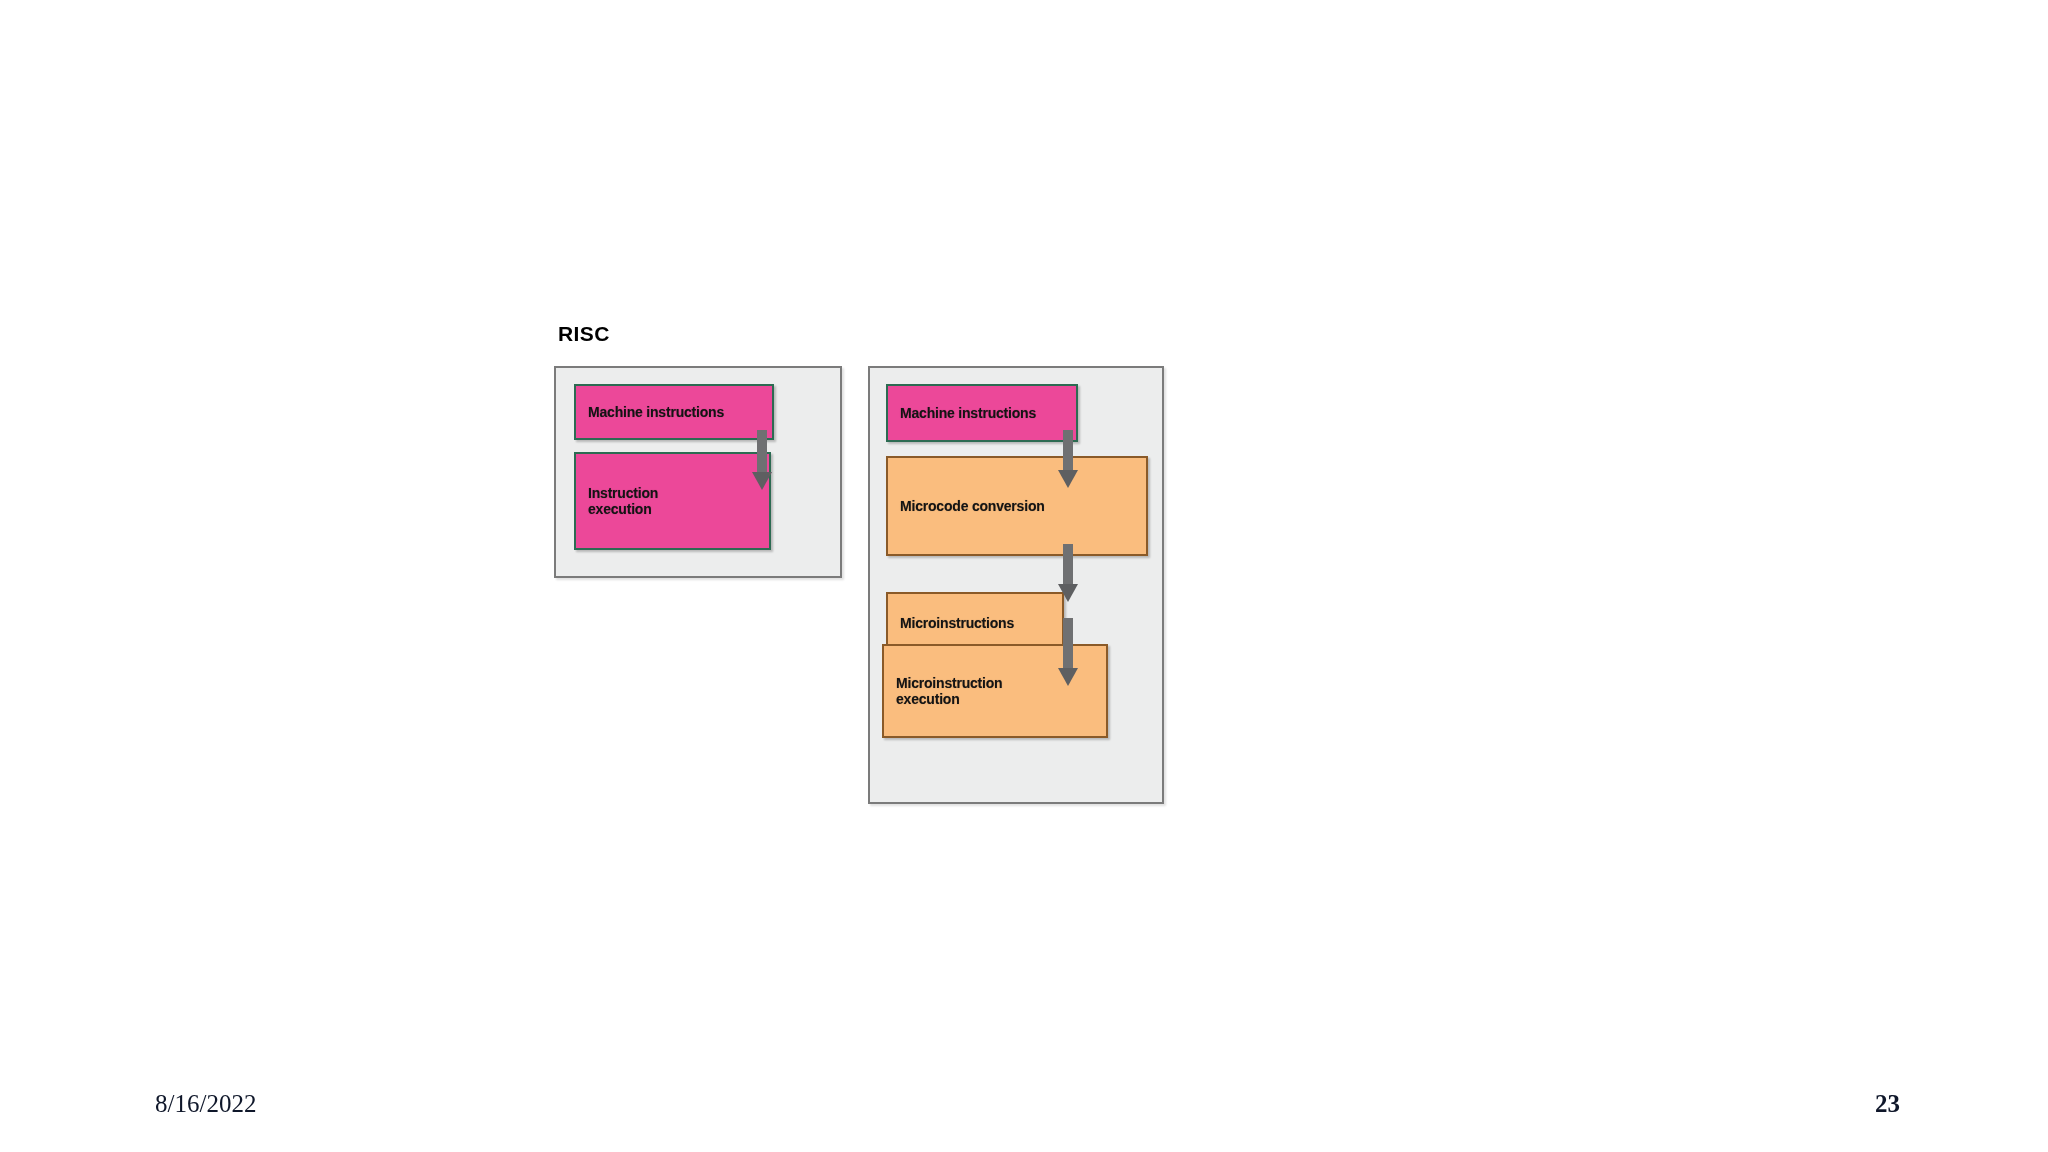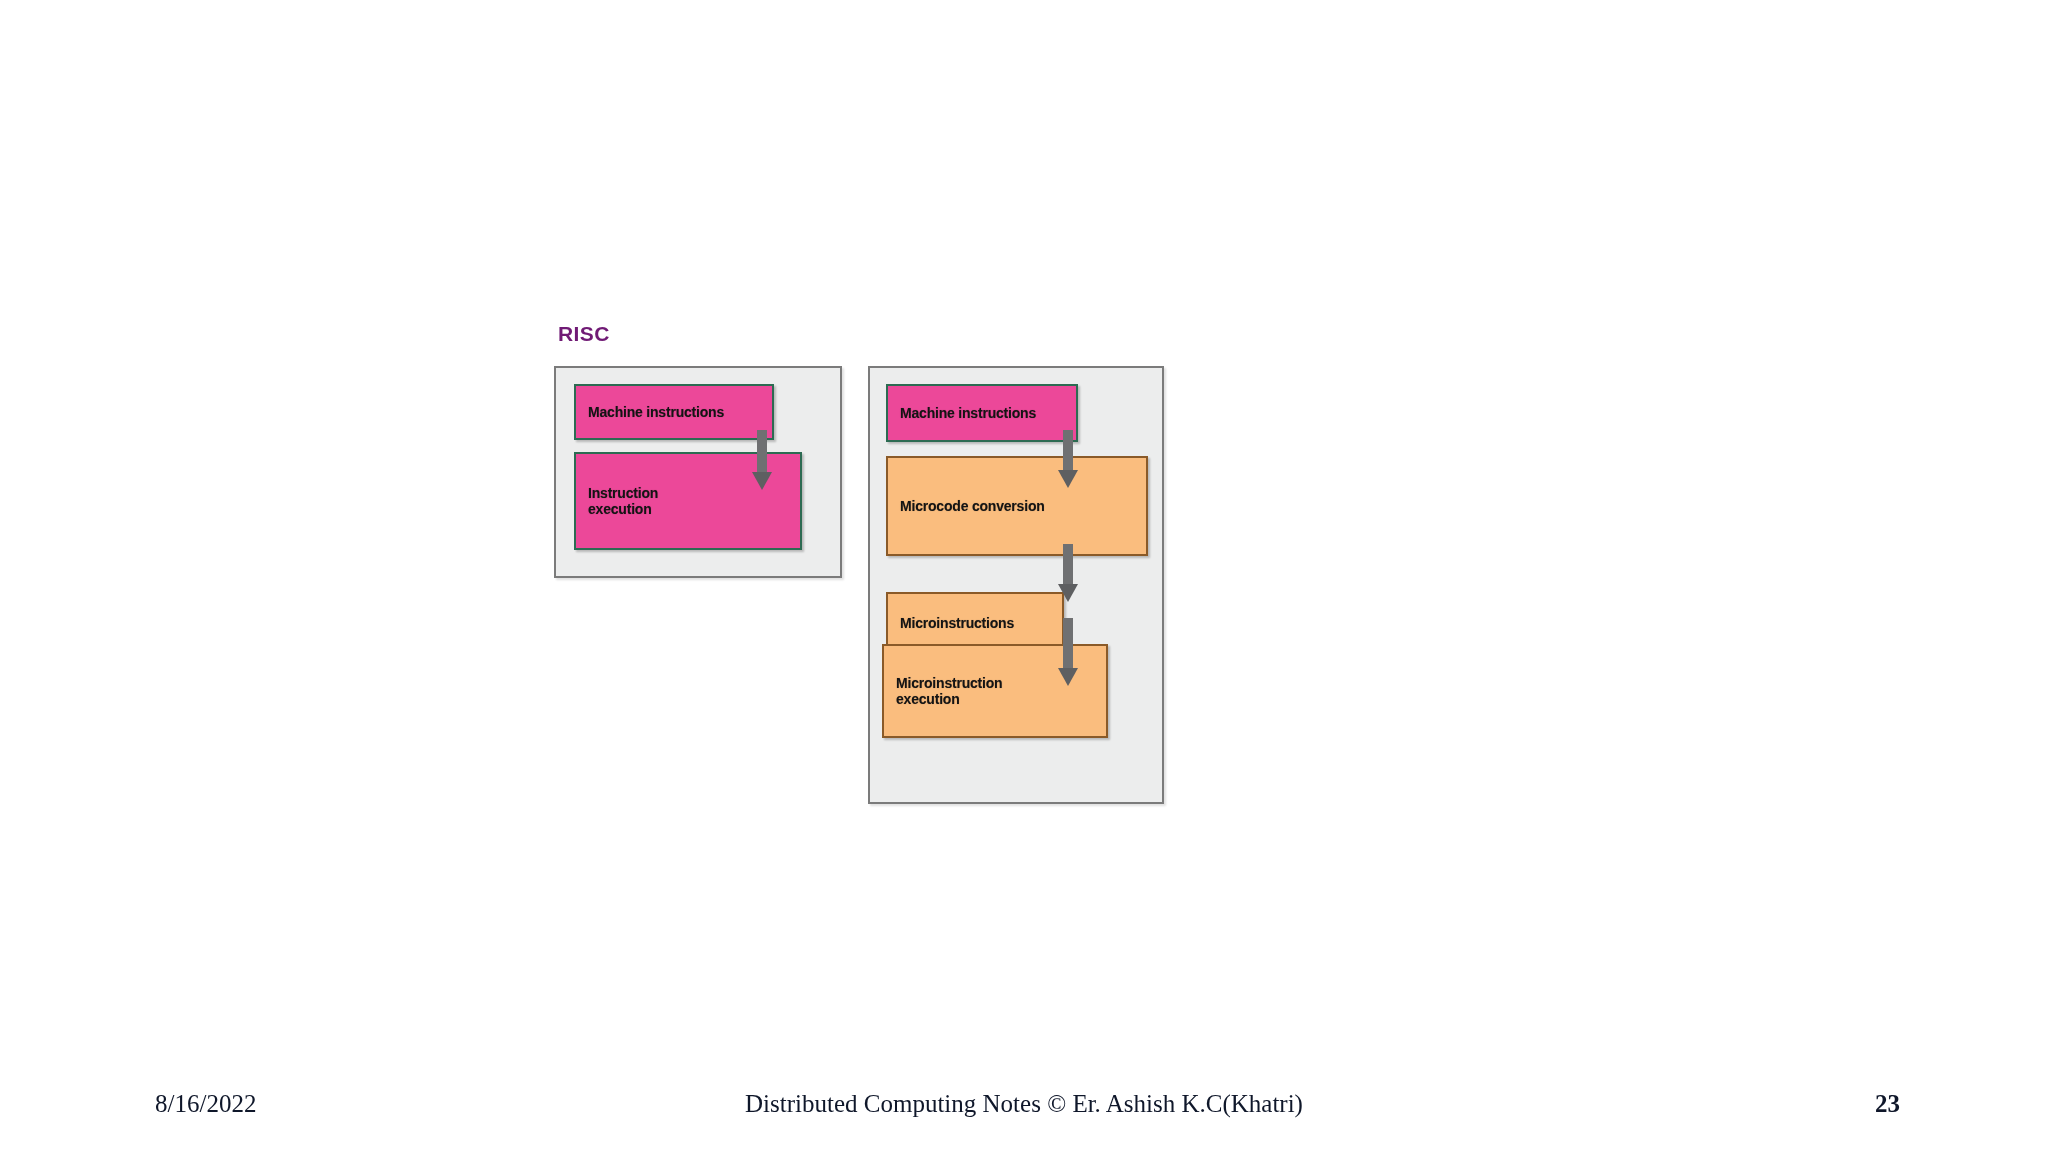--- a/index.html
+++ b/index.html
@@ -31,21 +31,21 @@
     width: 640px;
     height: 480px;
   }
 
   .col-title {
     position: absolute;
     font-family: "Liberation Sans", sans-serif;
     font-weight: bold;
     font-size: 21px;
     letter-spacing: 0.4px;
-    color: #701a75;
+    color: #000000;
     white-space: nowrap;
   }
   #risc-title { left: 10px;  top: 0px; }
   #cisc-title { left: 344px; top: 0px; margin-top: 44px; }
 
   
   .panel {
     position: absolute;
     background: #eceded;
     border: 2px solid #7b7b7b;
@@ -82,21 +82,21 @@
     line-height: 16px;
     color: #141414;
     white-space: pre-line;
     letter-spacing: -0.2px;
     text-shadow: 0 0 1px rgba(0,0,0,0.35);
   }
   .stage .stage-label.mid     { top: 50%; transform: translateY(-50%); }
 
   
   #risc-box-0 { left: 18px; top: 16px;  width: 200px; height: 56px;  }
-  #risc-box-1 { left: 18px; top: 84px;  width: 228px; height: 98px;  }
+  #risc-box-1 { left: 18px; top: 84px;  width: 197px; height: 98px;  }
 
   
   #cisc-box-0 { left: 16px; top: 16px;  width: 192px; height: 58px;  }
   #cisc-box-1 { left: 16px; top: 88px;  width: 262px; height: 100px; }
   #cisc-box-2 { left: 16px; top: 200px; width: 178px; height: 62px; margin-top: 24px;  }
   #cisc-box-3 { left: 12px; top: 276px; width: 226px; height: 94px;  }
 
   
   .arrow {
     position: absolute;
@@ -202,17 +202,16 @@
       <div class="arrow" id="cisc-arrow-2">
         <div class="shaft"></div>
         <div class="head"></div>
       </div>
 
     </div>
   </div>
 
   <div id="footer">
     <div id="footer-date">8/16/2022</div>
-    <div id="footer-center">Distributed Computing Notes © Er. Ashish K.C(Khatri)</div>
     <div id="footer-page">23</div>
   </div>
 
 </div>
 
 </body></html>

